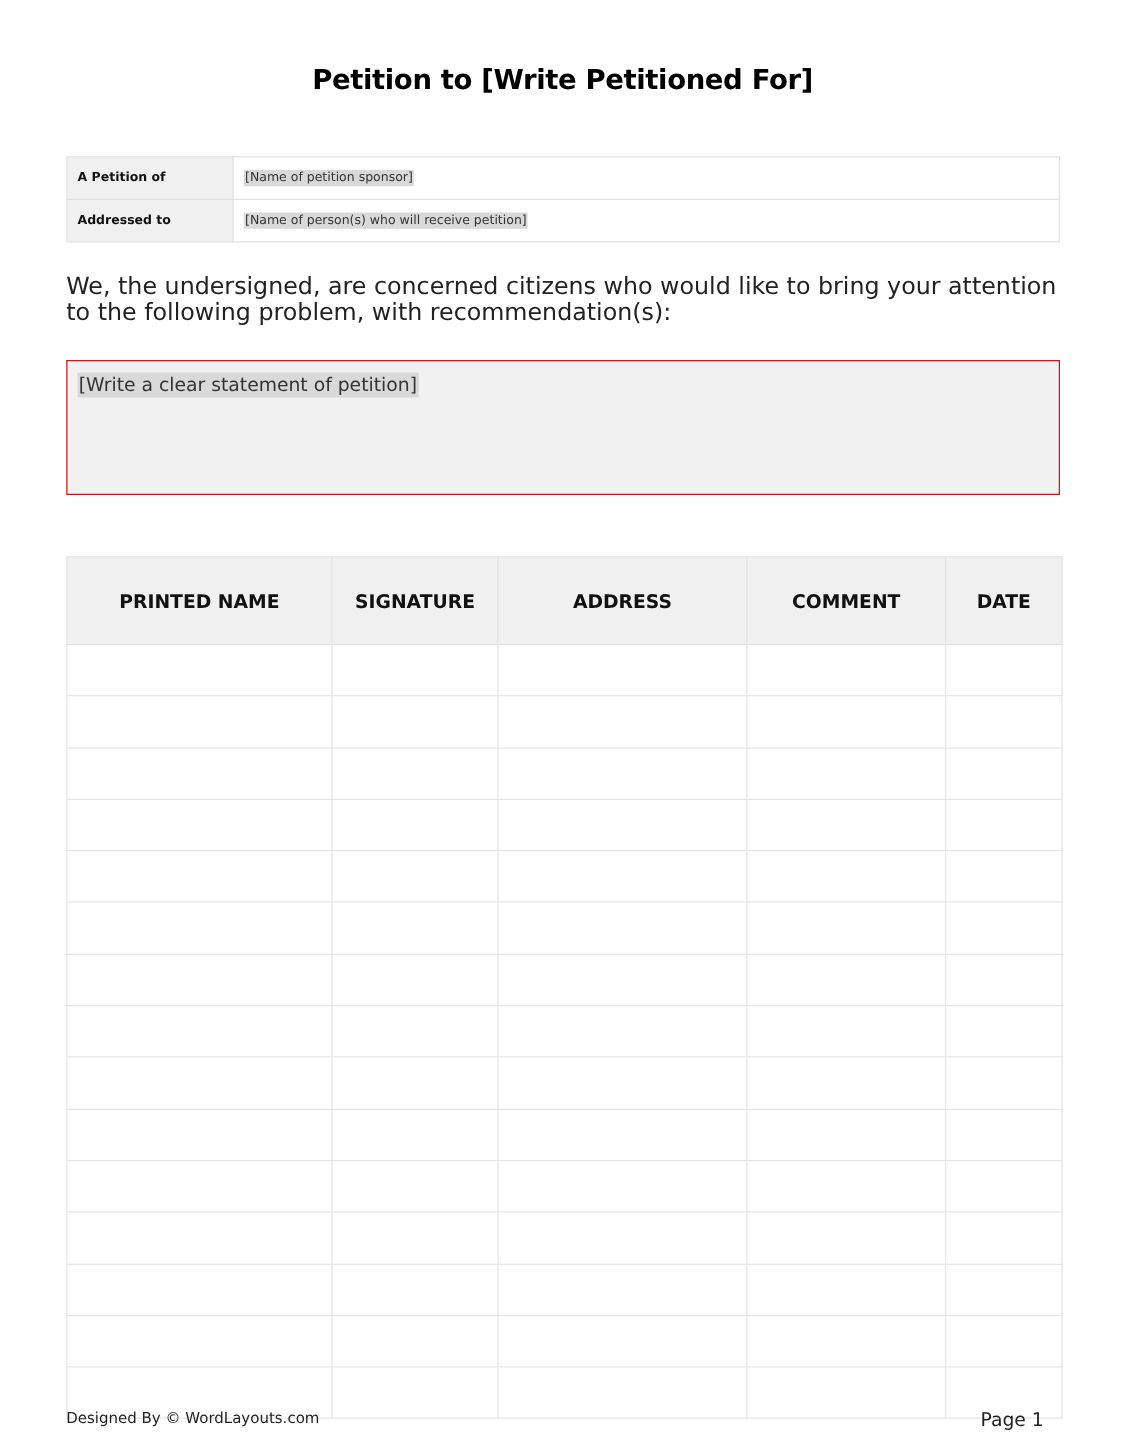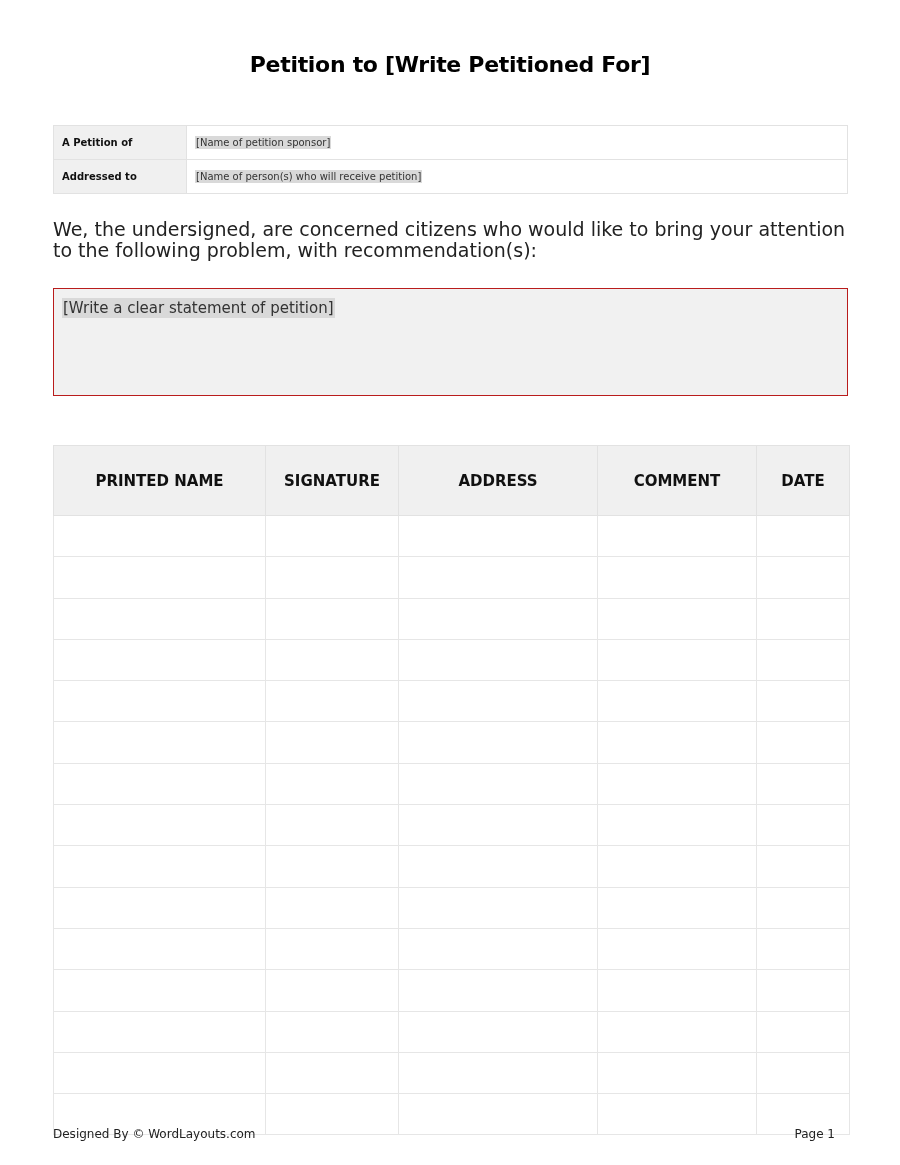--- a/index.html
+++ b/index.html
@@ -14,21 +14,21 @@
   .ph { background: #d9d9d9; color: #333; padding: 1px 1px; }
   .intro { position: absolute; left: 53px; top: 219px; width: 800px; font-size: 19px; line-height: 21px; color: #222; }
   .statement { position: absolute; left: 53px; top: 288px; width: 793px; height: 106px;
                background: #f1f1f1; border: 1px solid #b91c1c; box-sizing: content-box; }
   .statement .ph { position: absolute; left: 8px; top: 9px; font-size: 15px; }
   .sig { position: absolute; left: 53px; top: 445px; width: 796px; border-collapse: collapse; table-layout: fixed; }
   .sig th { background: #f0f0f0; height: 45px; border: 1px solid #e2e2e2; font-size: 15px;
             font-weight: bold; color: #111; padding: 12px; text-align: center; }
   .sig td { height: 40.3px; border: 1px solid #e6e6e6; padding: 0; background: #fff; }
   .footer-left { position: absolute; left: 53px; top: 1127px; font-size: 12px; color: #222; }
-  .footer-right { position: absolute; right: 65px; top: 1127px; font-size: 12px; color: #222; }
+  .footer-right { position: absolute; right: 65px; top: 1127px; font-size: 15px; color: #222; }
 </style>
 </head>
 <body>
 
 <div class="title">Petition to [Write Petitioned For]</div>
 
 <table class="info">
   <tbody>
       <tr>
     <td class="lbl">A Petition of</td>

